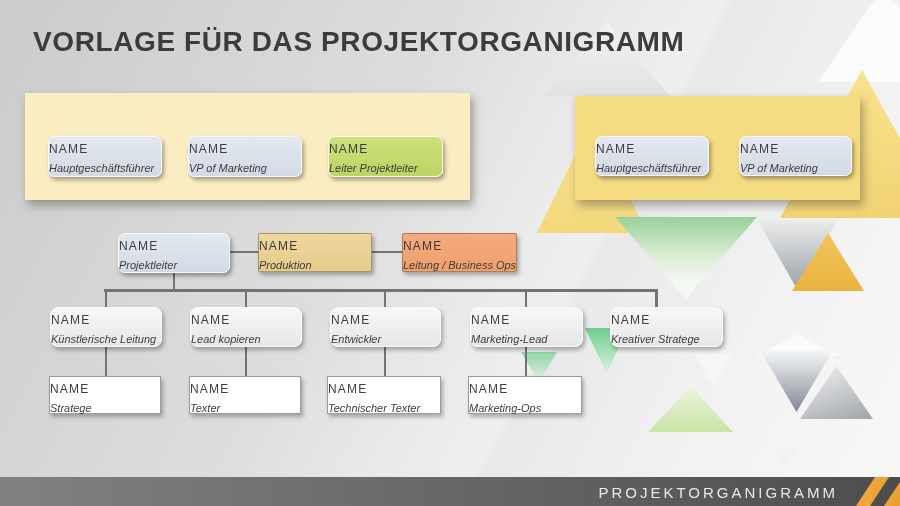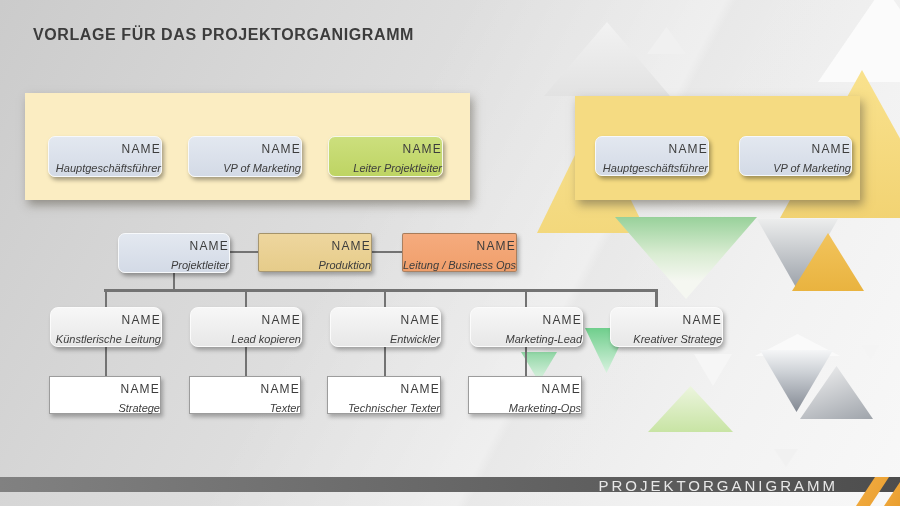--- a/index.html
+++ b/index.html
@@ -8,37 +8,37 @@
     background:linear-gradient(118deg,#cbcbcb 0%,#d8d8d8 28%,#e5e5e5 58%,#f0f0f0 80%,#f6f6f6 100%);
     font-family:"Liberation Sans",sans-serif;
   }
   .stage::before{
     content:"";position:absolute;inset:0;pointer-events:none;
     background:linear-gradient(118deg,rgba(255,255,255,0) 40%,rgba(255,255,255,0.35) 62%,rgba(255,255,255,0.05) 63%,rgba(255,255,255,0.25) 100%);
   }
   .tri{position:absolute;}
   .up{clip-path:polygon(50% 0,100% 100%,0 100%);}
   .down{clip-path:polygon(0 0,100% 0,50% 100%);}
-  .page-title{position:absolute;left:33px;top:26px;font-size:16px;font-weight:bold;color:#3c3c3c;letter-spacing:0.6px;}
+  .page-title{position:absolute;left:33px;top:26px;font-size:28px;font-weight:bold;color:#3c3c3c;letter-spacing:0.6px;}
   .page-subtitle{position:absolute;left:33px;top:61px;font-size:18px;color:#8f8f8f;letter-spacing:1.5px;}
   .panel{position:absolute;box-shadow:3px 5px 9px rgba(85,80,65,0.5);}
   .panel-steering{left:25px;top:93px;width:445px;height:107px;background:#fbedc2;}
   .panel-sponsors{left:575px;top:96px;width:285px;height:104px;background:#f5db82;}
   .panel-title{text-align:center;font-size:14px;letter-spacing:7px;color:#6e6859;padding-top:12px;white-space:nowrap;}
-  .card{position:absolute;box-sizing:border-box;text-align:right;padding-top:5px;}
+  .card{position:absolute;box-sizing:border-box;text-align:left;padding-top:5px;}
   .card-name{font-size:12px;letter-spacing:1.2px;color:#3d3d3d;}
   .card-role{font-size:11px;font-style:italic;color:#3d3d3d;margin-top:6px;white-space:nowrap;}
   .v-blue{background:linear-gradient(180deg,#e3e8f0,#d3dae6);border:1.5px solid #f7f9fb;border-radius:7px;box-shadow:2px 3px 4px rgba(0,0,0,0.35);}
   .v-green{background:linear-gradient(180deg,#ccdf7d,#bed463);border:1.5px solid #f6f8ec;border-radius:7px;box-shadow:2px 3px 4px rgba(0,0,0,0.35);}
   .v-gray{background:linear-gradient(180deg,#f7f7f7,#e7e7e7);border:1.5px solid #fbfbfb;border-radius:8px;box-shadow:2px 3px 4px rgba(0,0,0,0.3);}
   .v-tan{background:linear-gradient(180deg,#eed69e,#e6cc8a);border:1px solid rgba(110,100,80,0.55);border-radius:2px;box-shadow:2px 3px 4px rgba(0,0,0,0.3);}
   .v-orange{background:linear-gradient(180deg,#f5ab7e,#f09f6b);border:1px solid rgba(110,95,75,0.55);border-radius:2px;box-shadow:2px 3px 4px rgba(0,0,0,0.3);}
   .v-white{background:#ffffff;border:1px solid #9c9c9c;box-shadow:2px 3px 4px rgba(0,0,0,0.28);}
   .conn{position:absolute;background:#737373;}
-  .footer{position:absolute;left:0;top:477px;width:900px;height:15px;background:linear-gradient(90deg,#818181,#4d4d4d);}
+  .footer{position:absolute;left:0;top:477px;width:900px;height:29px;background:linear-gradient(90deg,#818181,#4d4d4d);}
   .footer-label{position:absolute;right:62px;top:50%;transform:translateY(-50%);font-size:15px;letter-spacing:3px;color:#e8e8e8;}
   .stripe{position:absolute;top:0;height:29px;background:linear-gradient(120deg,#f3ae45,#e99e2e);}
   .stripe-1{left:852px;width:40px;clip-path:polygon(23px 0,37px 0,18px 29px,4px 29px);}
   .stripe-2{left:880px;width:20px;clip-path:polygon(20px 5px,20px 29px,4px 29px);}
 </style>
 </head>
 <body>
 
 <div class="stage">
 

